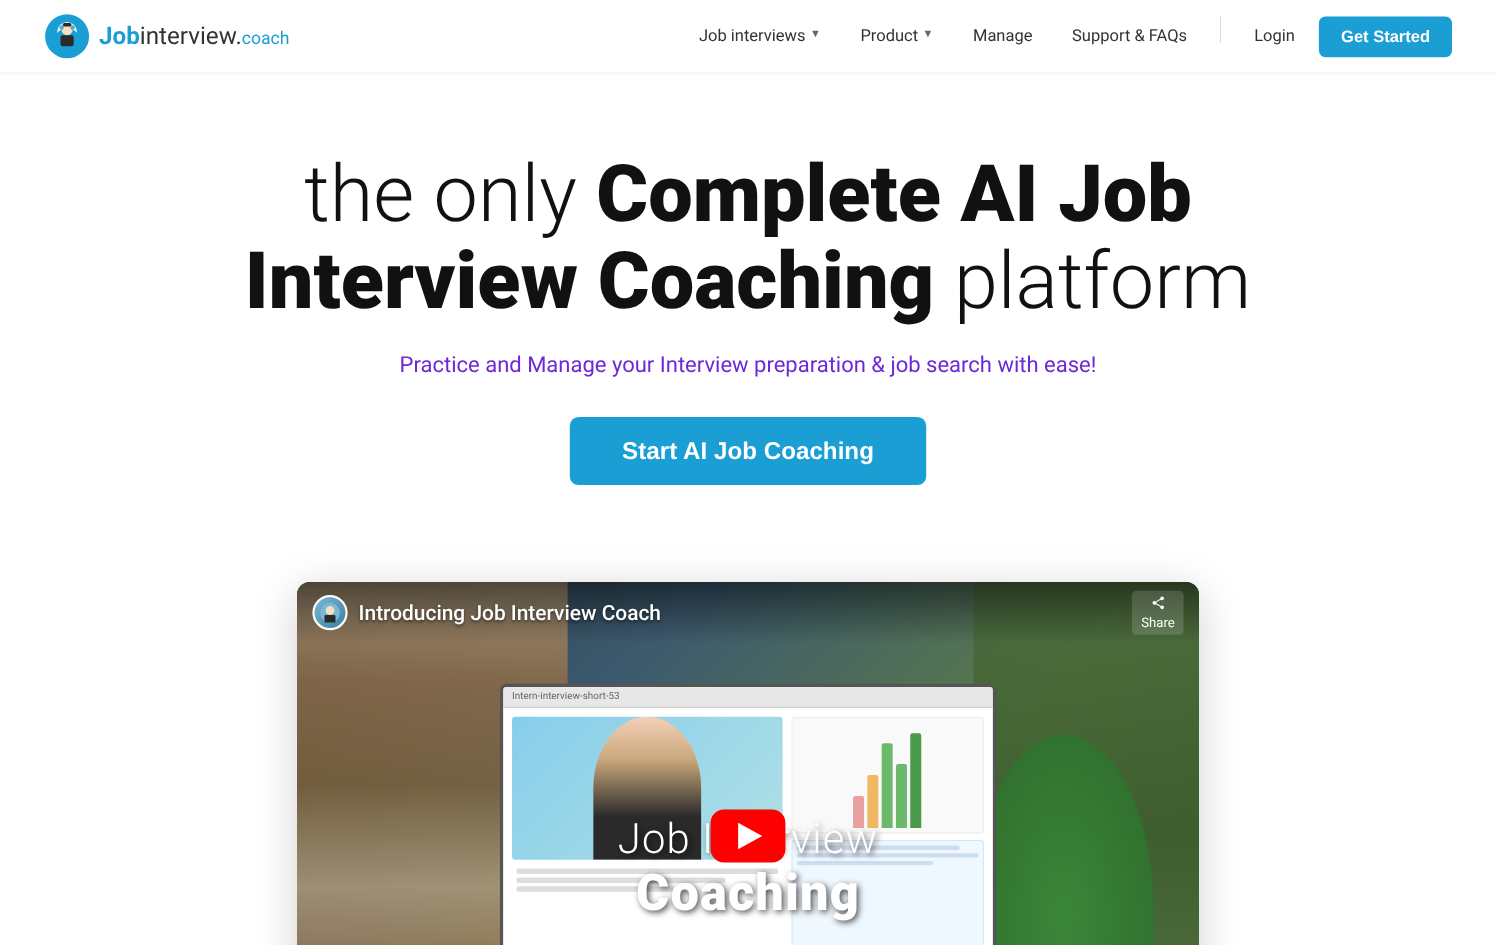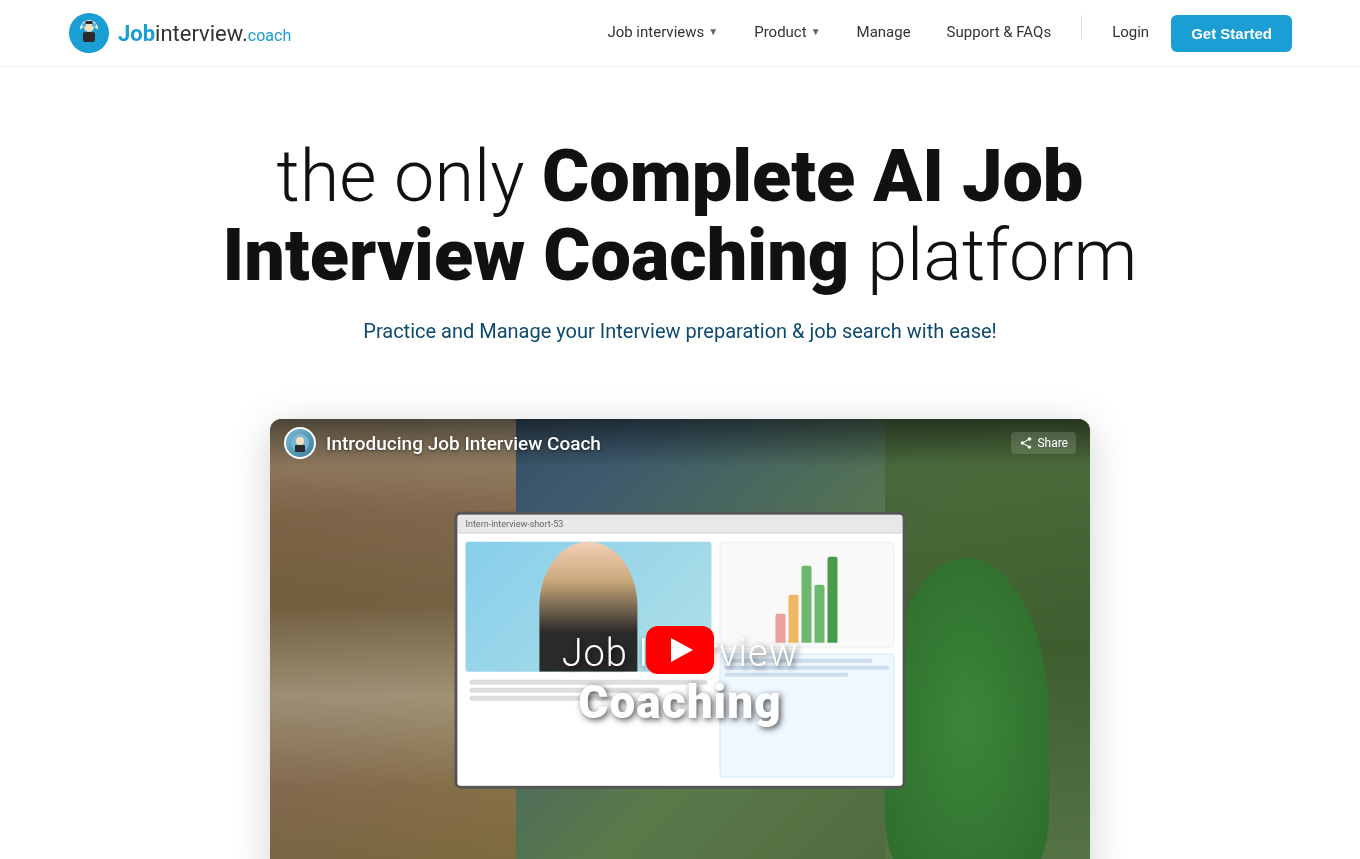--- a/index.html
+++ b/index.html
@@ -12,21 +12,21 @@
       font-family: -apple-system, BlinkMacSystemFont, 'Segoe UI', Roboto, Helvetica, Arial, sans-serif;
       background: #fff;
       color: #222;
     }
 
     
     nav {
       display: flex;
       align-items: center;
       justify-content: space-between;
-      padding: 12px 68px;
+      padding: 12px 40px;
       border-bottom: 1px solid #eee;
       position: sticky;
       top: 0;
       background: #fff;
       z-index: 100;
     }
 
     .logo-container {
       display: flex;
       align-items: center;
@@ -123,21 +123,21 @@
     .hero-title .normal {
       font-weight: 300;
     }
 
     .hero-title .bold {
       font-weight: 900;
     }
 
     .hero-subtitle {
       font-size: 20px;
-      color: #0c4a6e;
+      color: #6d28d9;
       margin-bottom: 36px;
       font-weight: 400;
     }
 
     .btn-start-coaching {
       background: #1a9ed4;
       color: #fff;
       border: none;
       border-radius: 8px;
       padding: 18px 48px;
@@ -372,20 +372,21 @@
     .yt-share-btn {
       margin-left: auto;
       display: flex;
       align-items: center;
       gap: 4px;
       color: #fff;
       font-size: 12px;
       background: rgba(255,255,255,0.15);
       border-radius: 4px;
       padding: 4px 8px;
+      flex-direction: column;
     }
 
     
     .play-btn-container {
       position: absolute;
       top: 50%;
       left: 50%;
       transform: translate(-50%, -50%);
       z-index: 5;
       cursor: pointer;
@@ -478,20 +479,21 @@
     <button class="btn-get-started">Get Started</button>
   </div>
 </nav>
 
 <section class="hero">
   <h1 class="hero-title">
     <span class="normal">the only </span><span class="bold">Complete AI Job</span><br>
     <span class="bold">Interview Coaching</span> <span class="normal">platform</span>
   </h1>
   <p class="hero-subtitle">Practice and Manage your Interview preparation &amp; job search with ease!</p>
+  <button class="btn-start-coaching">Start AI Job Coaching</button>
 </section>
 
 <div class="video-container">
   <div class="video-wrapper">
     <div class="video-bg">
       <div class="video-scene">
 
         <div class="bookshelf-left"></div>
         <div class="bookshelf-right"></div>
         <div class="plant"></div>

